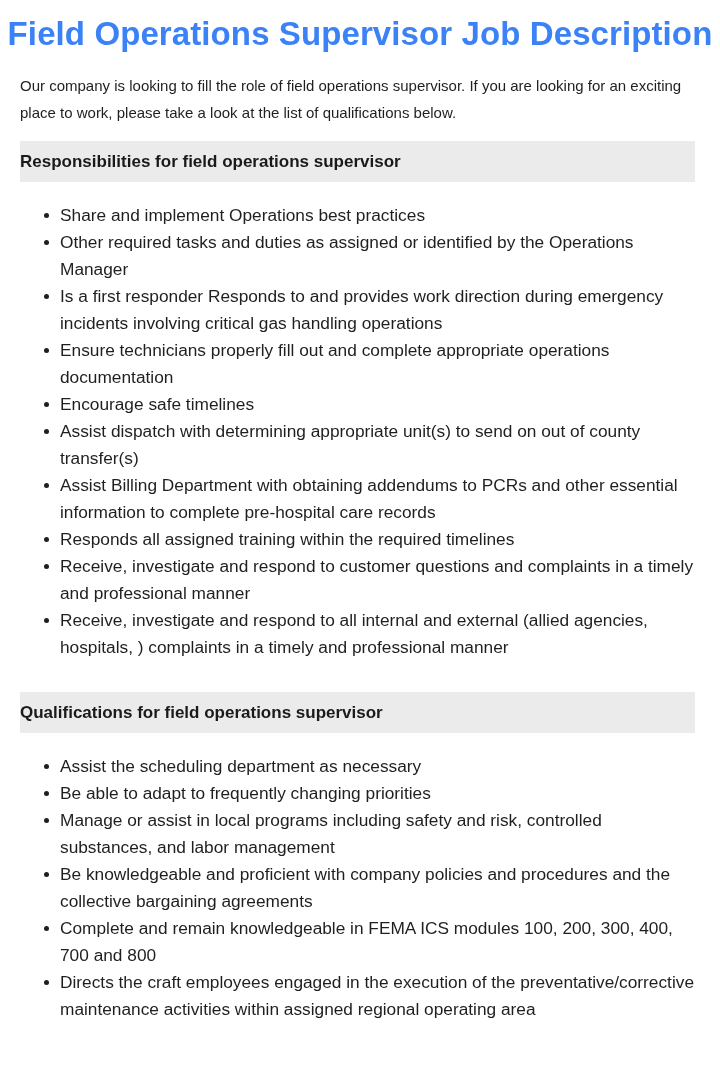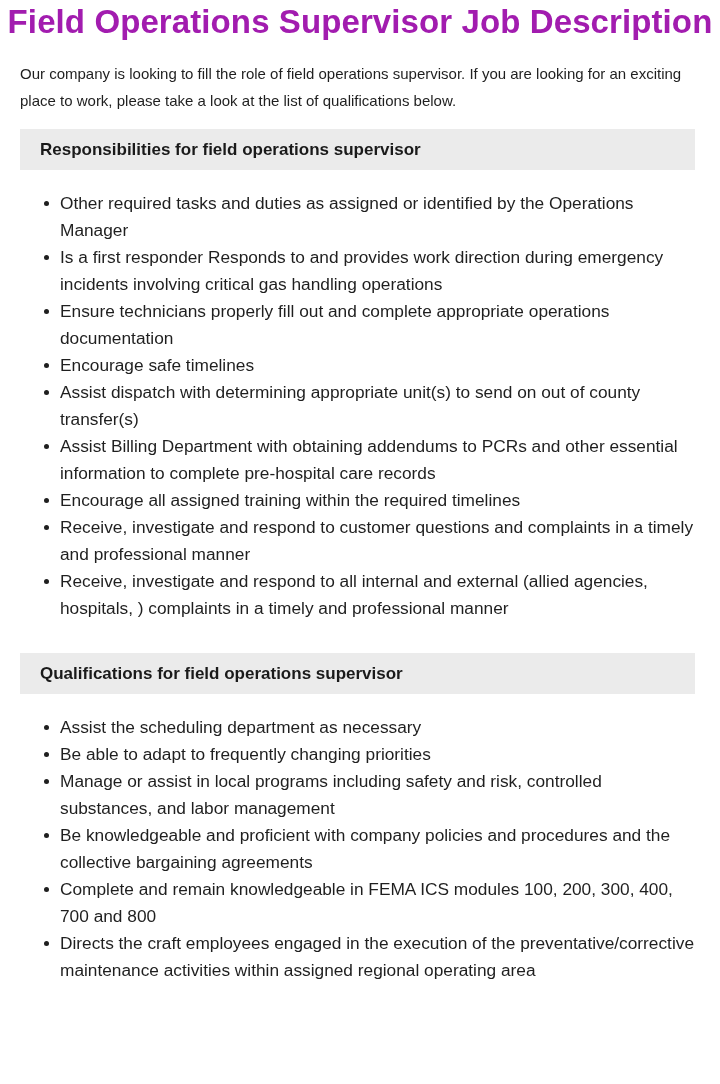--- a/index.html
+++ b/index.html
@@ -13,45 +13,44 @@
       overflow: hidden;
       font-family: "Liberation Sans", "DejaVu Sans", sans-serif;
       color: #1a1a1a;
     }
     .page {
       padding: 0 25px 0 20px;
       box-sizing: border-box;
       width: 720px;
     }
     h1.title {
-      margin: 0;
+      margin: 12px;
       padding-top: 1px;
       font-size: 33px;
       line-height: 42px;
       font-weight: bold;
-      color: #a21caf;
+      color: #3b82f6;
       letter-spacing: 0.1px;
       white-space: nowrap;
       text-align: center;
       margin-left: -20px;
       margin-right: -25px;
     }
     p.intro {
       margin: 17px 0 0 0;
       font-size: 15px;
       line-height: 27px;
       color: #1f1f1f;
     }
     .section-header {
       margin-top: 15px;
       background: #ebebeb;
       height: 41px;
       display: flex;
       align-items: center;
-      padding-left: 20px;
       box-sizing: border-box;
     }
     .section-header h2 {
       margin: 0;
       font-size: 17px;
       font-weight: bold;
       color: #1a1a1a;
     }
     ul.items {
       margin: 20px 0 0 0;
@@ -82,27 +81,28 @@
 
 <div class="page">
   <h1 class="title">Field Operations Supervisor Job Description</h1>
   <p class="intro">Our company is looking to fill the role of field operations supervisor. If you are looking for an exciting place to work, please take a look at the list of qualifications below.</p>
 
   <section>
     <div class="section-header">
       <h2>Responsibilities for field operations supervisor</h2>
     </div>
     <ul class="items">
+      <li><span class="bullet"></span><span>Share and implement Operations best practices</span></li>
       <li><span class="bullet"></span><span>Other required tasks and duties as assigned or identified by the Operations Manager</span></li>
       <li><span class="bullet"></span><span>Is a first responder Responds to and provides work direction during emergency incidents involving critical gas handling operations</span></li>
       <li><span class="bullet"></span><span>Ensure technicians properly fill out and complete appropriate operations documentation</span></li>
       <li><span class="bullet"></span><span>Encourage safe timelines</span></li>
       <li><span class="bullet"></span><span>Assist dispatch with determining appropriate unit(s) to send on out of county transfer(s)</span></li>
       <li><span class="bullet"></span><span>Assist Billing Department with obtaining addendums to PCRs and other essential information to complete pre-hospital care records</span></li>
-      <li><span class="bullet"></span><span>Encourage all assigned training within the required timelines</span></li>
+      <li><span class="bullet"></span><span>Responds all assigned training within the required timelines</span></li>
       <li><span class="bullet"></span><span>Receive, investigate and respond to customer questions and complaints in a timely and professional manner</span></li>
       <li><span class="bullet"></span><span>Receive, investigate and respond to all internal and external (allied agencies, hospitals, ) complaints in a timely and professional manner</span></li>
     </ul>
   </section>
 
   <section class="section-qual">
     <div class="section-header" style="margin-top:0">
       <h2>Qualifications for field operations supervisor</h2>
     </div>
     <ul class="items">

